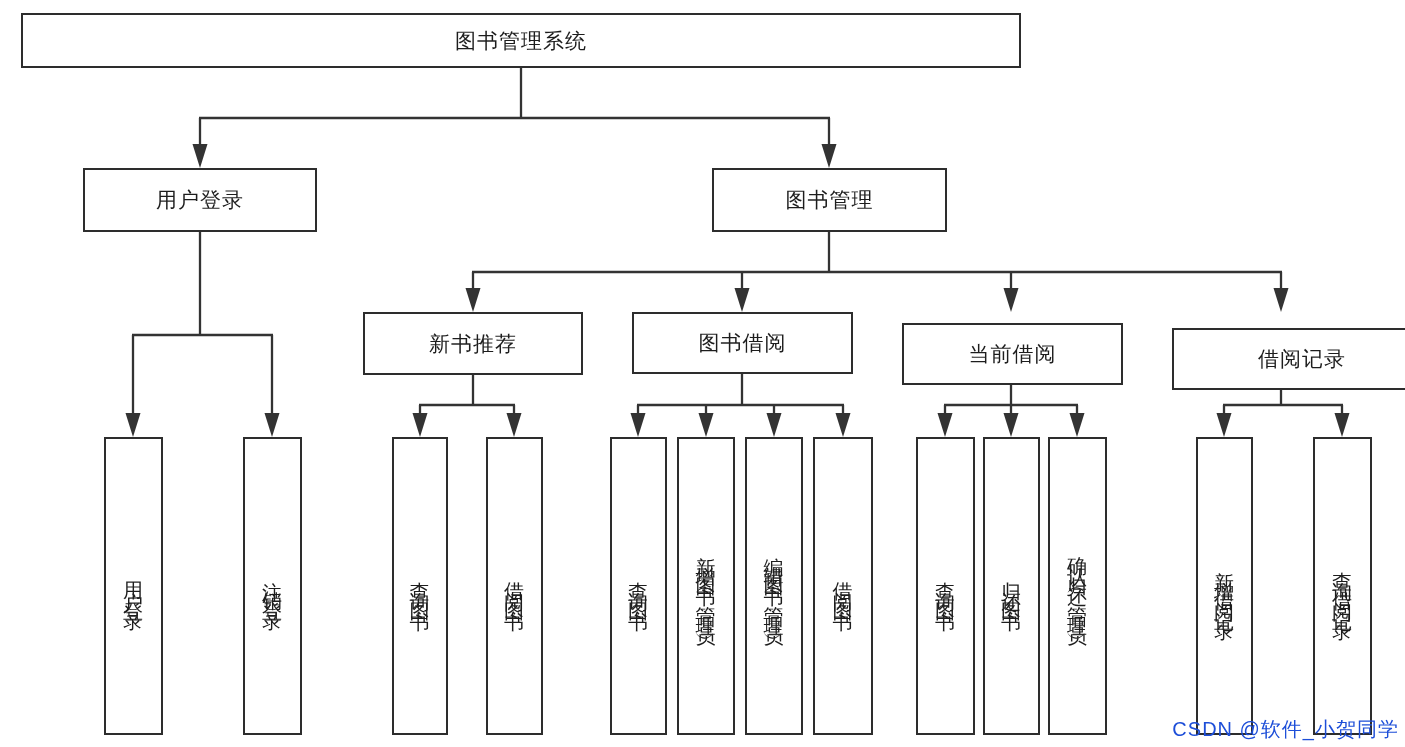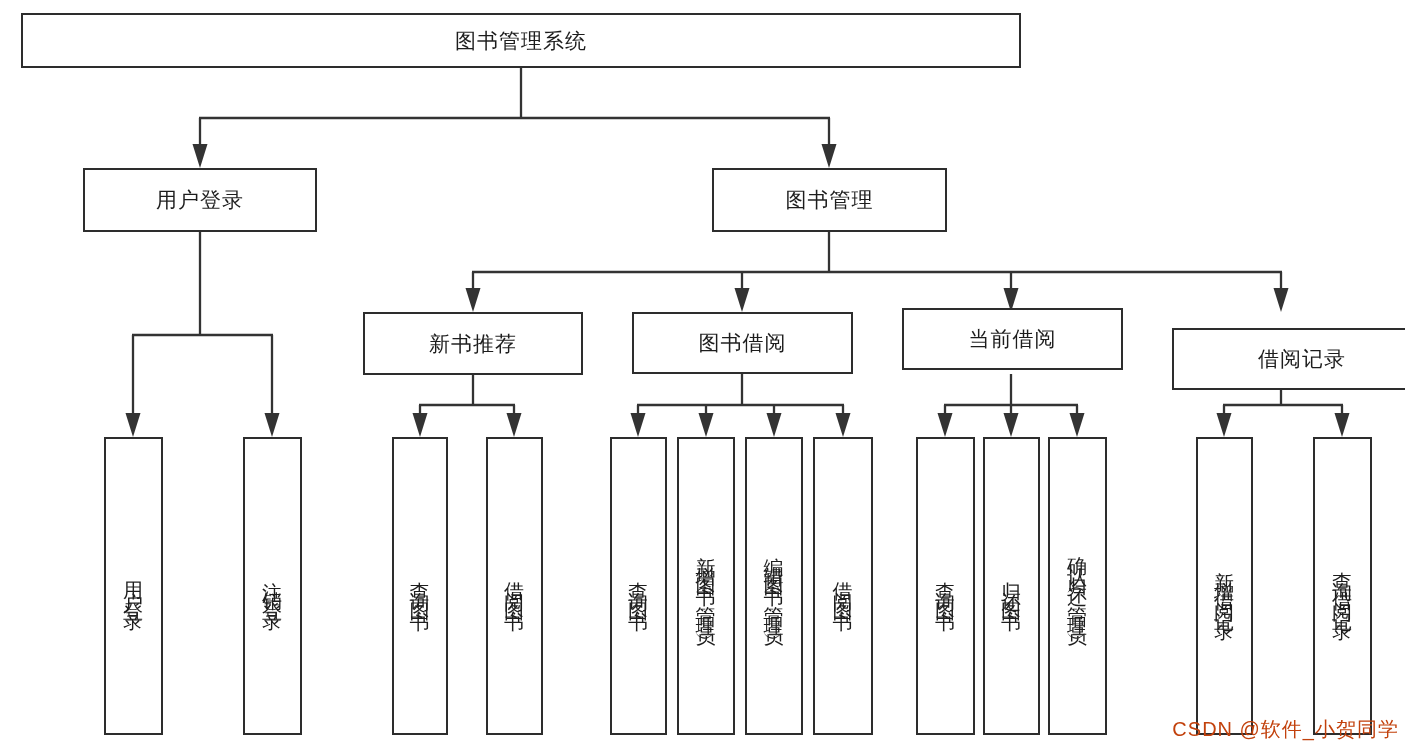--- a/index.html
+++ b/index.html
@@ -44,21 +44,21 @@
     text-orientation: mixed;
     font-size: 20px;
     letter-spacing: 10px;
     line-height: 1;
   }
   .watermark {
     position: absolute;
     right: 14px;
     bottom: 4px;
     font-size: 20px;
-    color: #c2410c;
+    color: #1d4ed8;
     letter-spacing: 1px;
     white-space: nowrap;
   }
 </style>
 </head>
 <body>
 
 <div class="canvas">
 
   <svg class="connectors" viewBox="0 0 1405 747" xmlns="http://www.w3.org/2000/svg">
@@ -144,21 +144,21 @@
   <div class="hbox" style="left:712px; top:168px; width:235px; height:64px;text-align:right;">
     <span>图书管理</span>
   </div>
 
   <div class="hbox" style="left:363px; top:312px; width:220px; height:63px;align-items:center;">
     <span>新书推荐</span>
   </div>
   <div class="hbox" style="left:632px; top:312px; width:221px; height:62px;">
     <span>图书借阅</span>
   </div>
-  <div class="hbox" style="left:902px; top:308px; width:221px; height:62px;">
+  <div class="hbox" style="left:902px; top:323px; width:221px; height:62px;">
     <span>当前借阅</span>
   </div>
   <div class="hbox" style="left:1172px; top:328px; width:260px; height:62px;">
     <span>借阅记录</span>
   </div>
 
   <div class="vbox" style="left:104px; top:437px; width:59px; height:298px;">
     <span class="vtext">用户登录</span>
   </div>
   <div class="vbox" style="left:243px; top:437px; width:59px; height:298px;">

